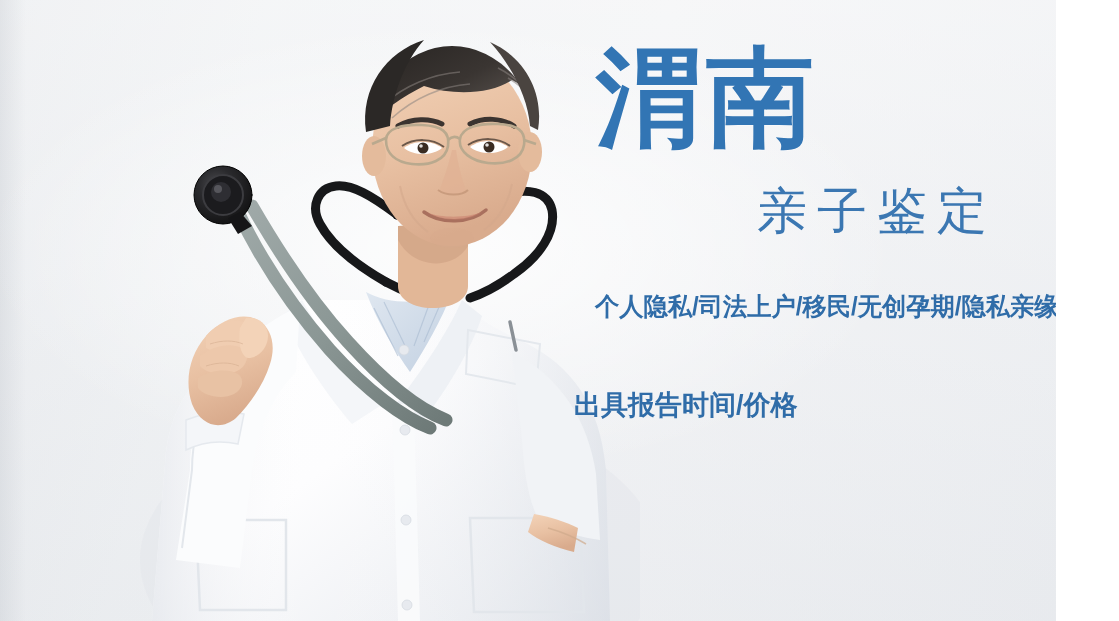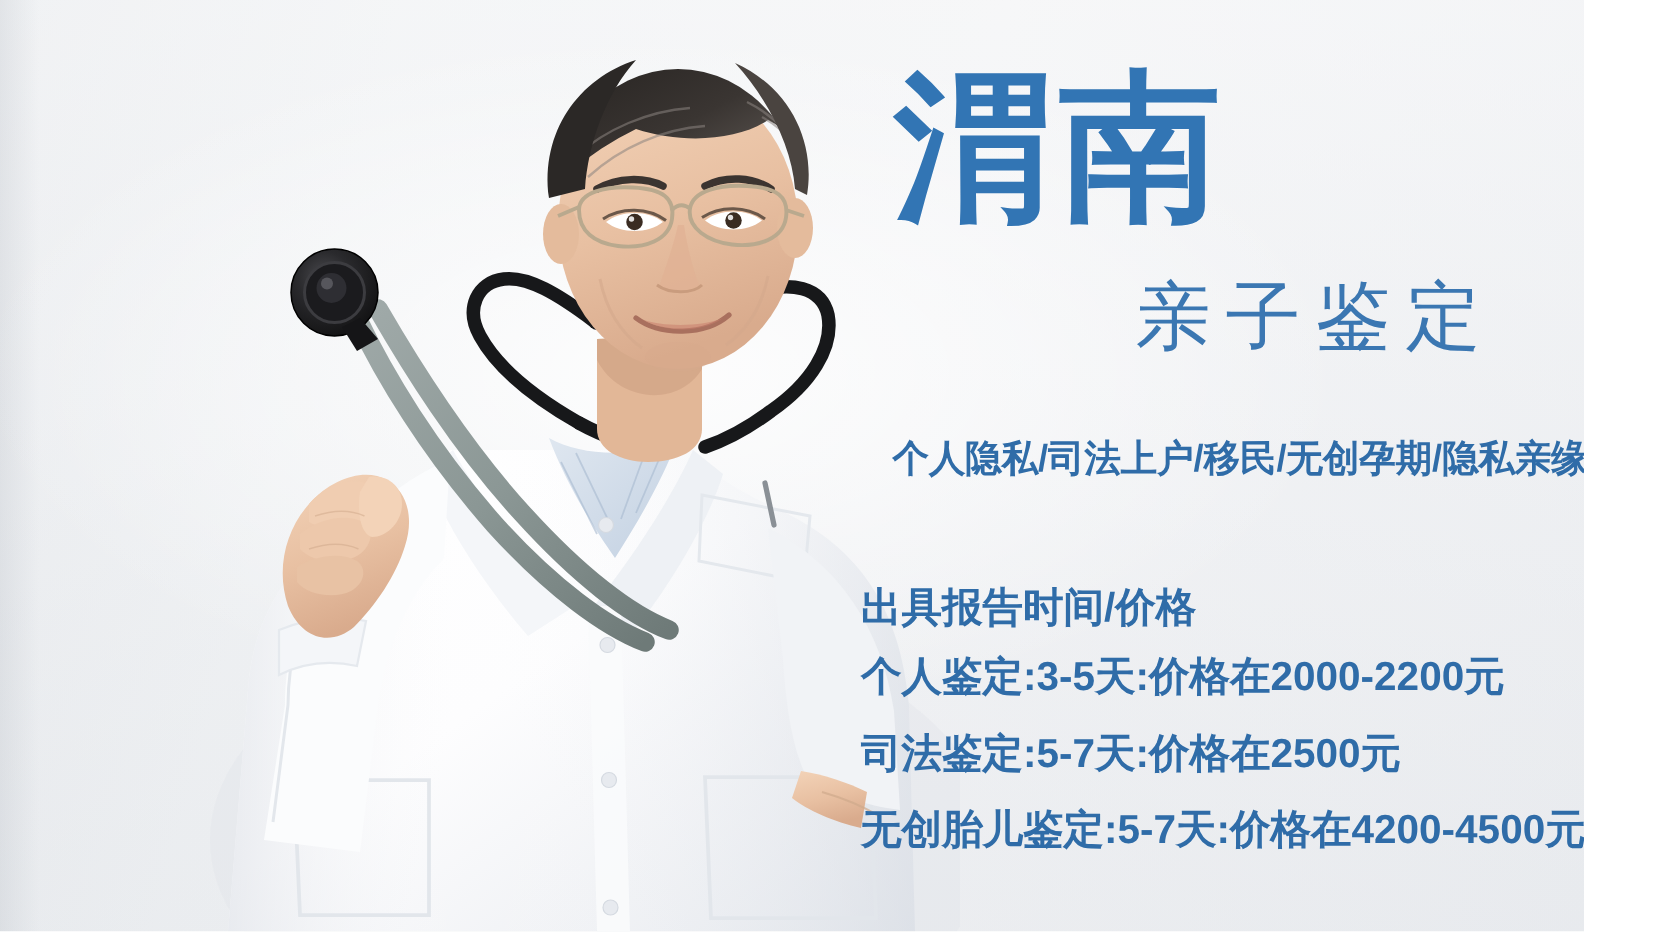--- a/index.html
+++ b/index.html
@@ -339,19 +339,14 @@
   </div>
 
   <div class="headline-main">渭南</div>
 
   <div class="headline-sub">亲子鉴定</div>
 
   <div class="services">个人隐私/司法上户/移民/无创孕期/隐私亲缘</div>
 
   <div class="price-heading">出具报告时间/价格</div>
 
-  <ul class="price-list">
-    <li>个人鉴定:3-5天:价格在2000-2200元</li>
-    <li>司法鉴定:5-7天:价格在2500元</li>
-    <li>无创胎儿鉴定:5-7天:价格在4200-4500元</li>
-  </ul>
 
 </div>
 
 </body></html>

